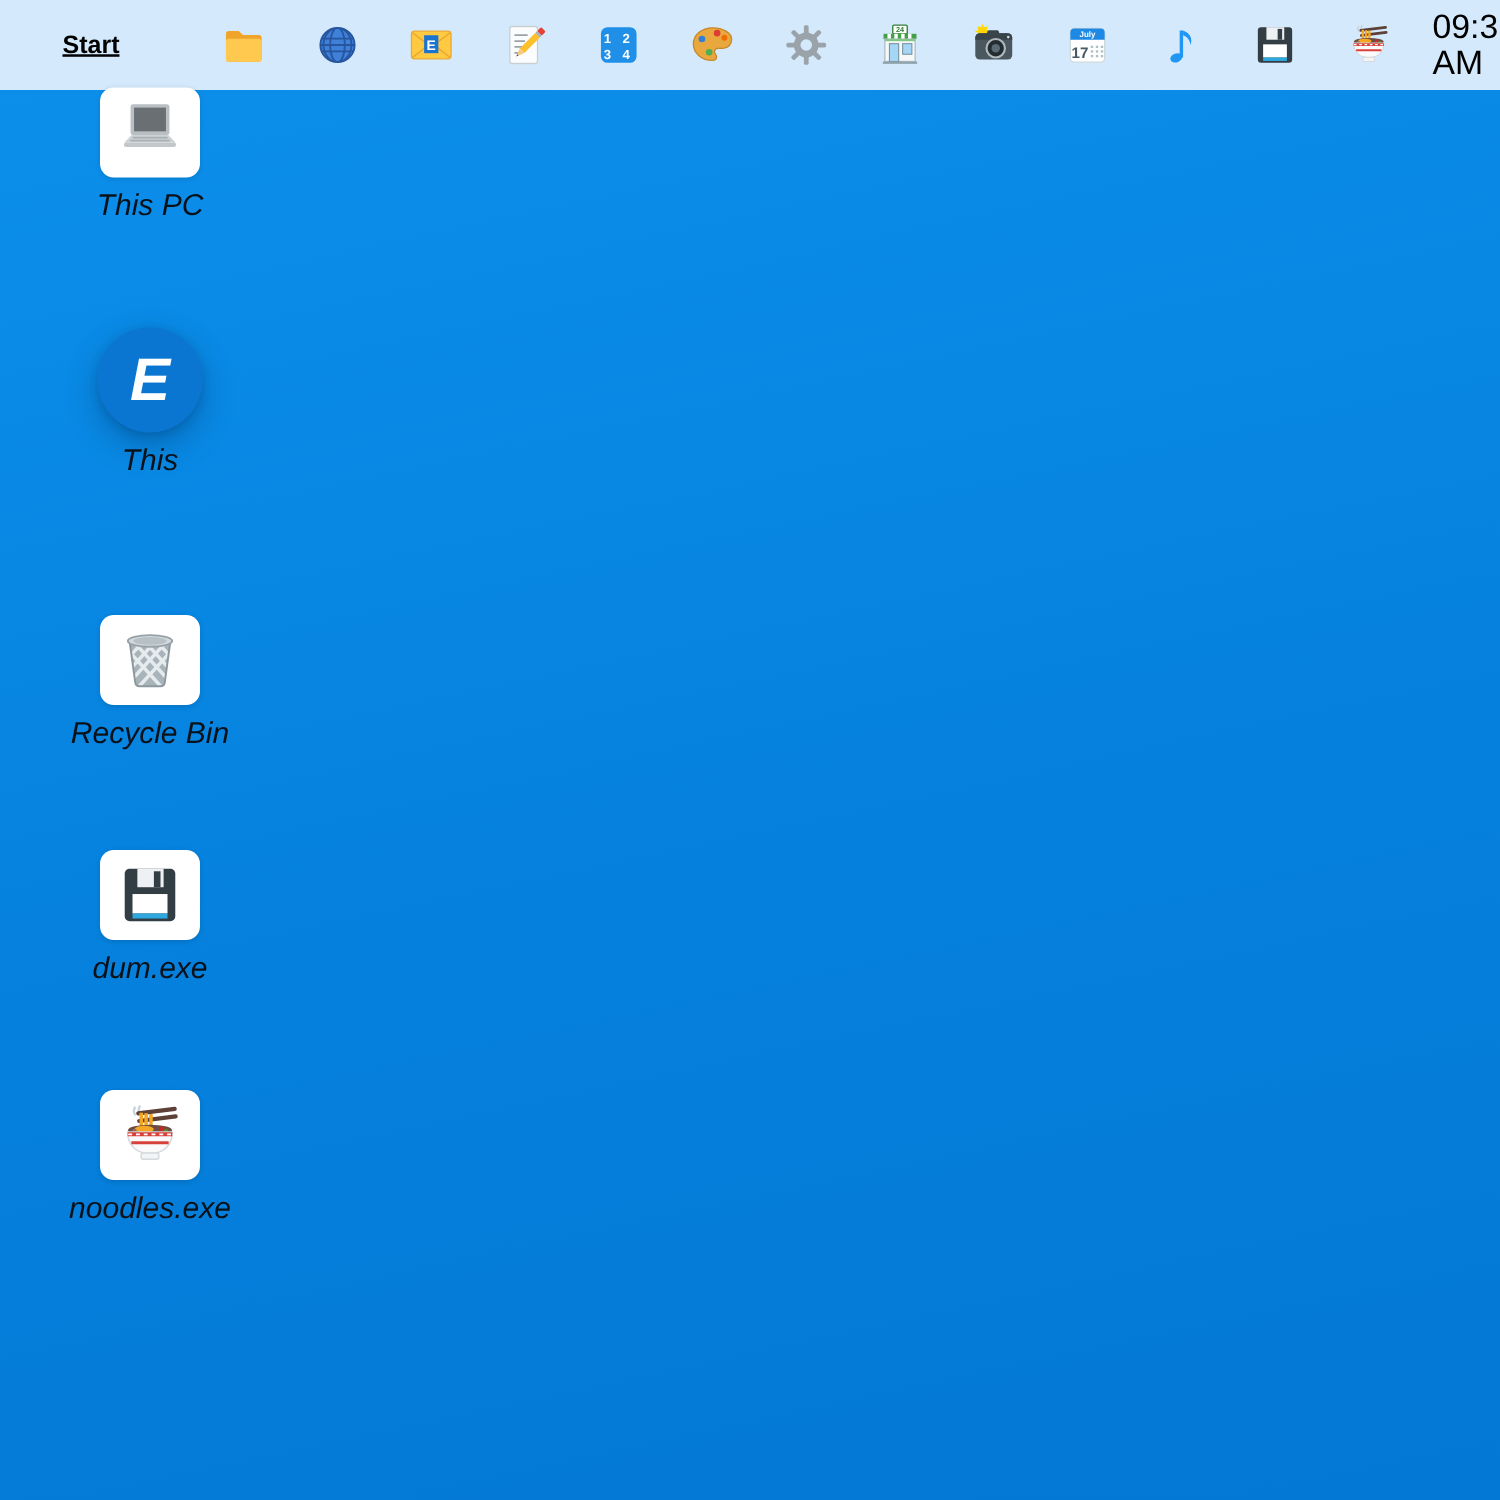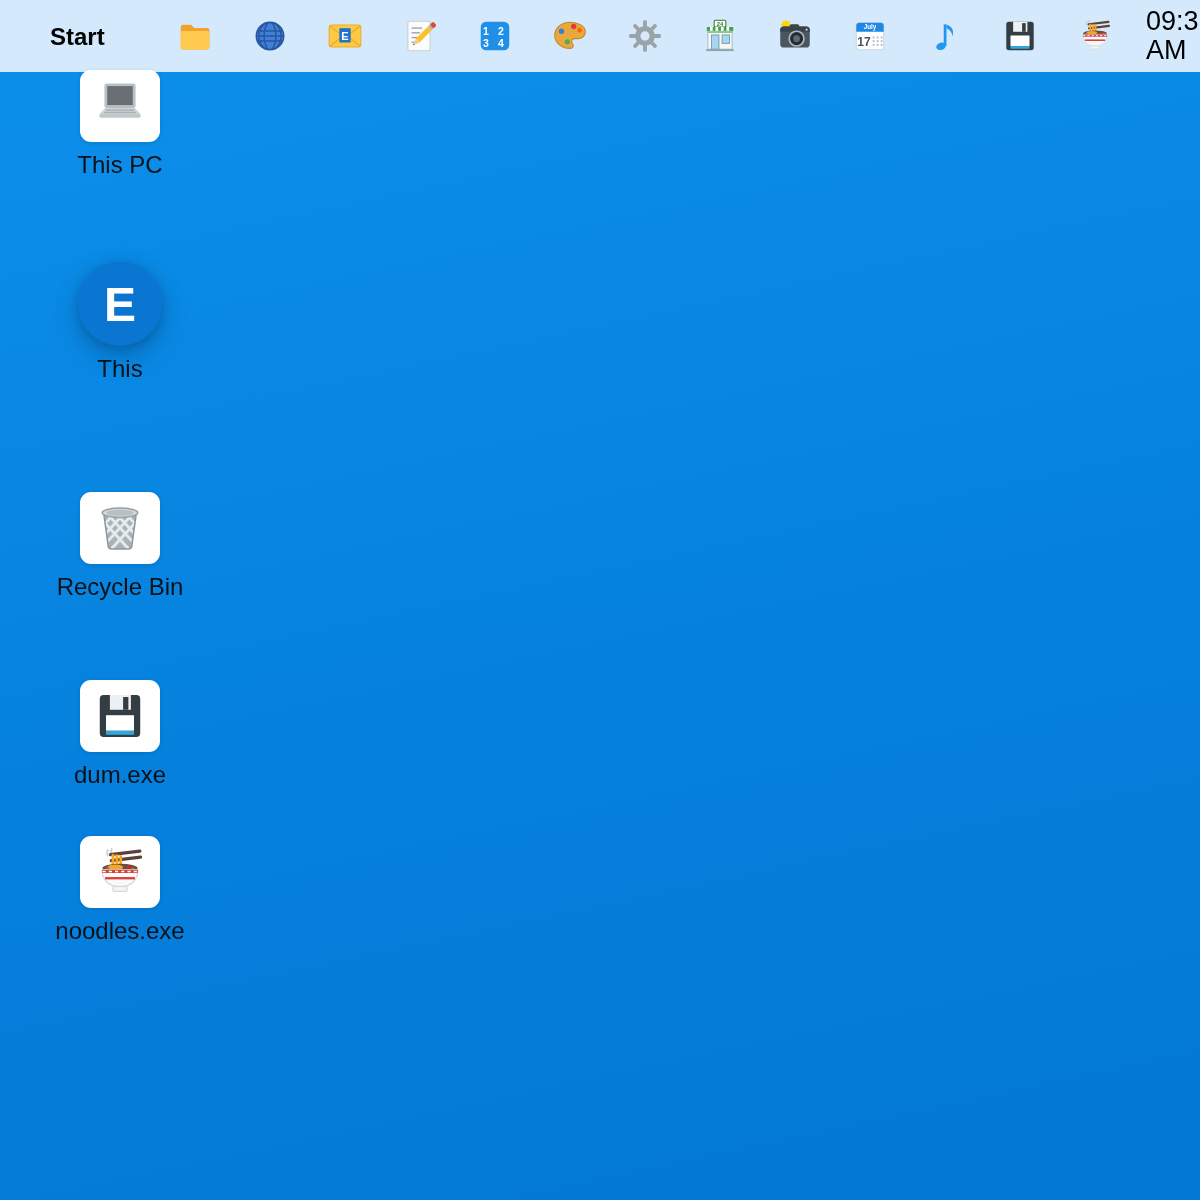--- a/index.html
+++ b/index.html
@@ -9,49 +9,49 @@
     font-family:"Liberation Sans",sans-serif;
   }
   svg text{font-family:"Liberation Sans",sans-serif;}
   
   .taskbar{
     position:absolute;top:0;left:0;width:1200px;height:72px;
     background:#d4eafc;z-index:5;
   }
   .start{
     position:absolute;left:50px;top:50%;transform:translateY(-46%);
-    font-size:24px;font-weight:700;color:#000;cursor:default;
+    font-size:20px;font-weight:700;color:#000;cursor:default;text-decoration:underline;
   }
   .tb-icons{
     position:absolute;left:176px;top:0;height:72px;
     display:flex;align-items:center;gap:37px;
   }
   .tb-icon{width:38px;height:38px;display:flex;align-items:center;justify-content:center;}
   .clock{
     position:absolute;left:1146px;top:7px;color:#000;
     font-size:27px;line-height:29px;white-space:nowrap;
   }
   
   .dicon{
     position:absolute;left:40px;width:160px;z-index:6;
-    display:flex;flex-direction:column;align-items:center;cursor:default;
+    display:flex;flex-direction:column;align-items:center;cursor:default;font-style:italic;
   }
   .tile{
     width:80px;height:72px;background:#ffffff;border-radius:11px;
     display:flex;align-items:center;justify-content:center;
     box-shadow:0 1px 4px rgba(0,0,0,.13);
   }
   .dlabel{margin-top:9px;font-size:24px;color:#0b1118;}
   .edge-circle{
     width:84px;height:84px;border-radius:50%;background:#0b76d2;
     display:flex;align-items:center;justify-content:center;
     color:#fff;font-size:48px;font-weight:700;
     box-shadow:0 10px 26px rgba(3,40,80,.32),0 2px 8px rgba(3,40,80,.2);
   }
-  .pos-0{top:70px}.pos-1{top:262px}.pos-2{top:492px}.pos-3{top:680px}.pos-4{top:836px}
+  .pos-0{top:70px}.pos-1{top:262px}.pos-2{top:492px}.pos-3{top:680px}.pos-4{top:872px}
 </style>
 </head>
 <body>
 
 <svg width="0" height="0" style="position:absolute" aria-hidden="true">
   <defs>
     <symbol id="sym-floppy" viewBox="0 0 36 36">
       <rect x="5" y="4.5" width="26" height="27" rx="2.5" fill="#323d44"></rect>
       <rect x="11.5" y="4.5" width="13.5" height="9.5" fill="#eef1f3"></rect>
       <rect x="20" y="5.8" width="3.4" height="8.2" fill="#323d44"></rect>

